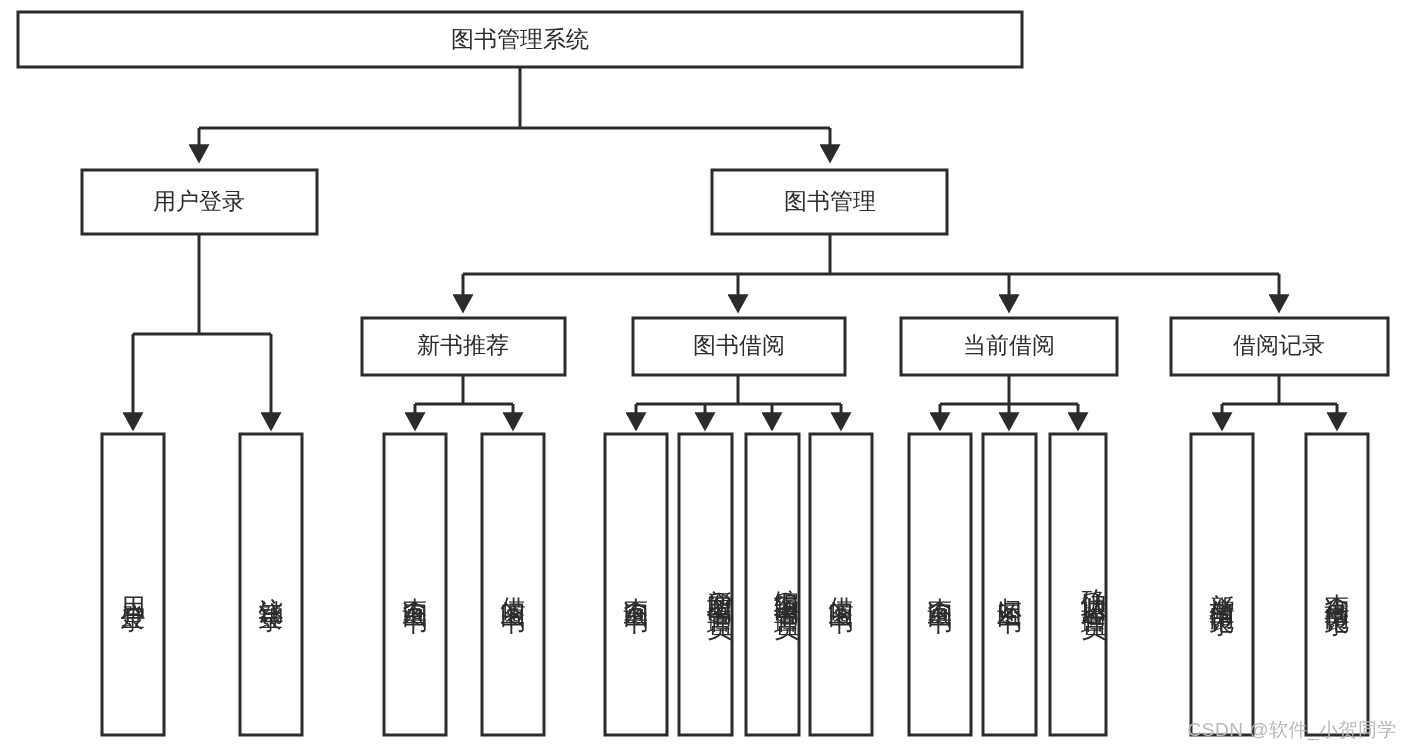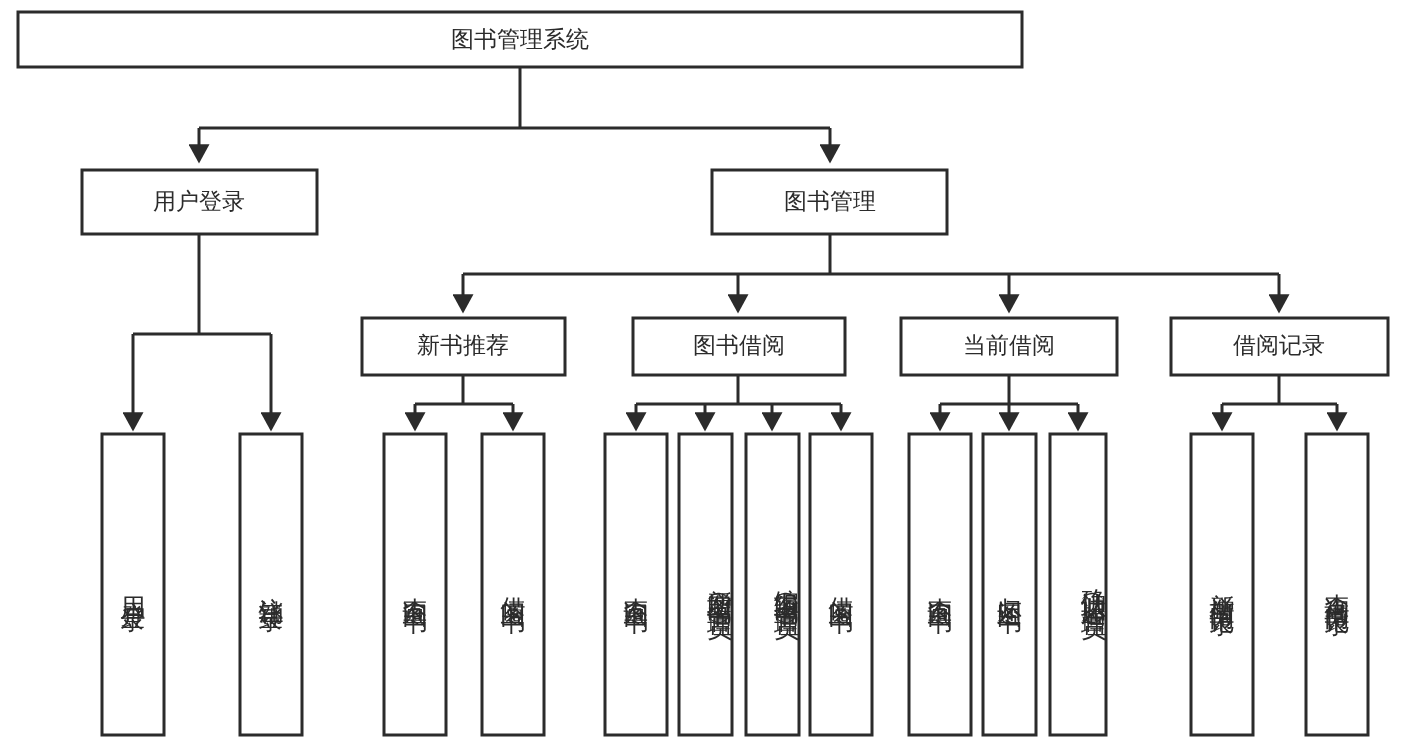--- a/index.html
+++ b/index.html
@@ -229,14 +229,15 @@
   <div class="vlabel top" style="left:746px; top:438px; width:53px; height:297px;">编辑图书（管理员）</div>
   <div class="vlabel center" style="left:810px; top:434px; width:62px; height:301px;">借阅图书</div>
 
   <div class="vlabel center" style="left:909px; top:434px; width:62px; height:301px;">查询图书</div>
   <div class="vlabel center" style="left:983px; top:434px; width:53px; height:301px;">归还图书</div>
   <div class="vlabel top" style="left:1050px; top:438px; width:56px; height:297px;">确认归还（管理员）</div>
 
   <div class="vlabel center" style="left:1191px; top:434px; width:62px; height:301px;">新增借阅记录</div>
   <div class="vlabel center" style="left:1306px; top:434px; width:62px; height:301px;">查询借阅记录</div>
 
+  <div id="watermark">CSDN @软件_小贺同学</div>
 
 </div>
 
 </body></html>

